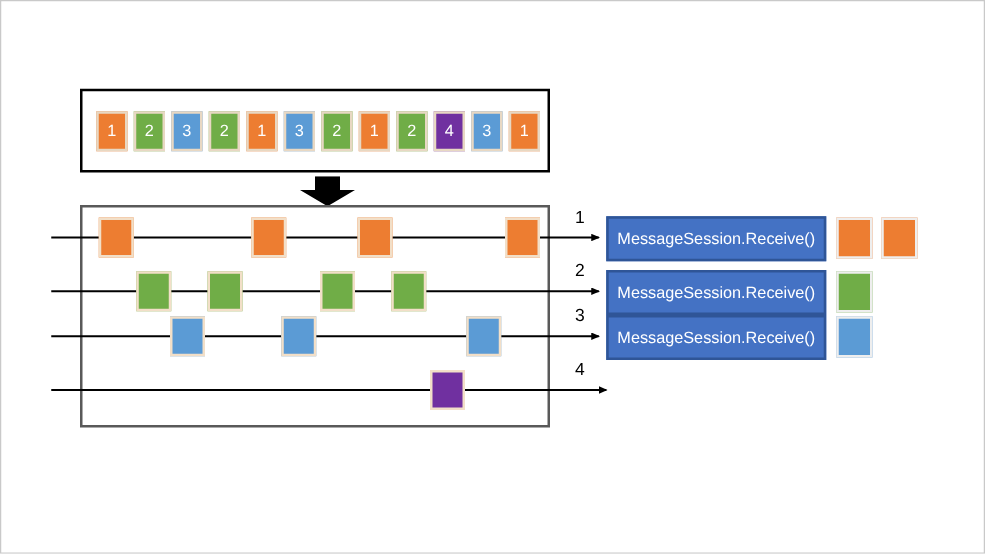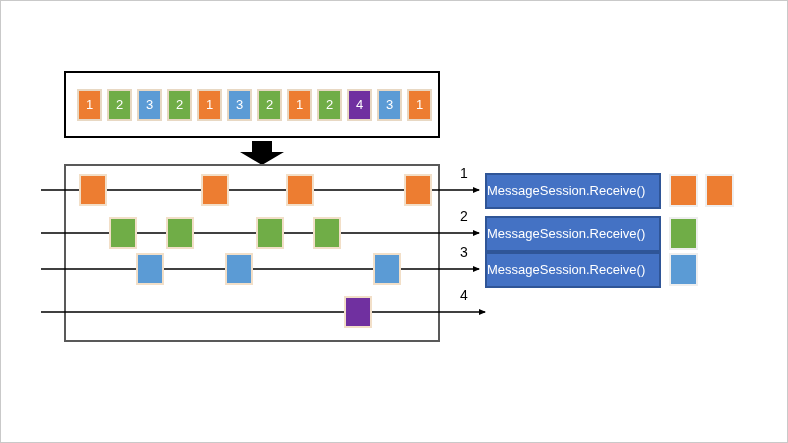--- a/index.html
+++ b/index.html
@@ -100,20 +100,21 @@
     position: absolute;
     left: 484px;
     width: 176px;
     height: 36px;
     box-sizing: border-box;
     background: #4472c4;
     border: 2px solid #2f5597;
     color: #ffffff;
     font-size: 13px;
     line-height: 32px;
+    text-align: center;
     font-family: "Liberation Sans", sans-serif;
     white-space: nowrap;
   }
 
   
   .recv-tile {
     position: absolute;
     width: 29px;
     height: 33px;
     box-sizing: border-box;

